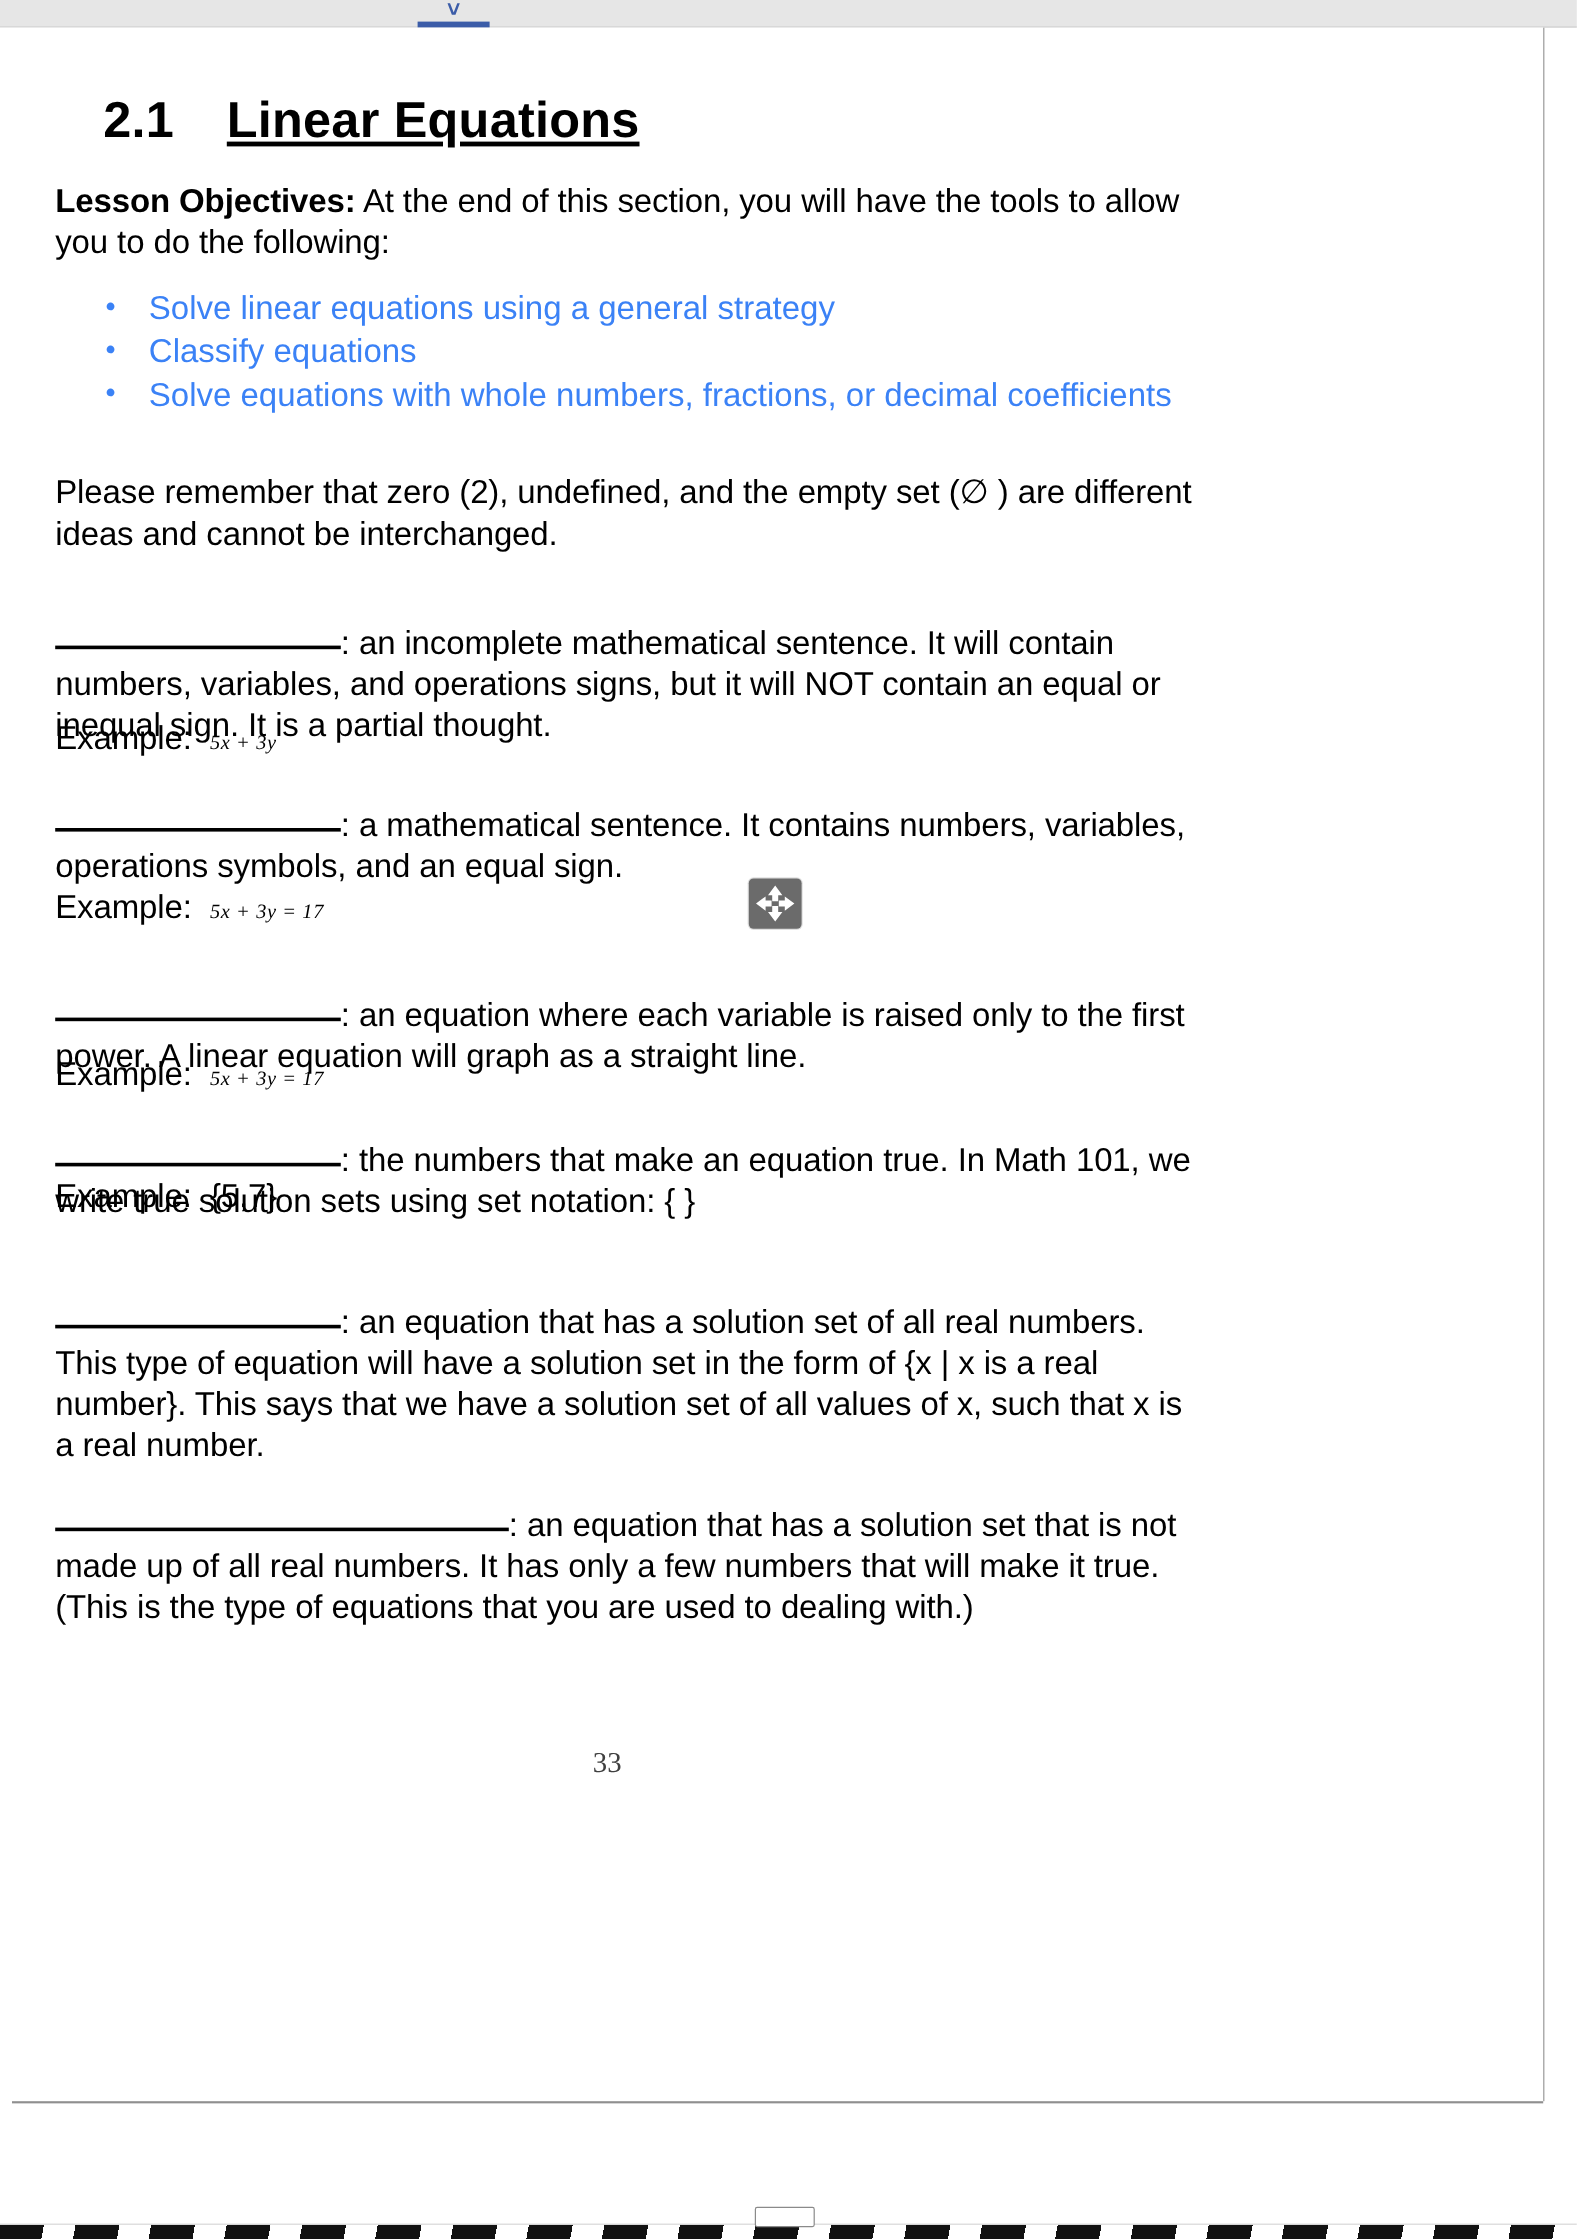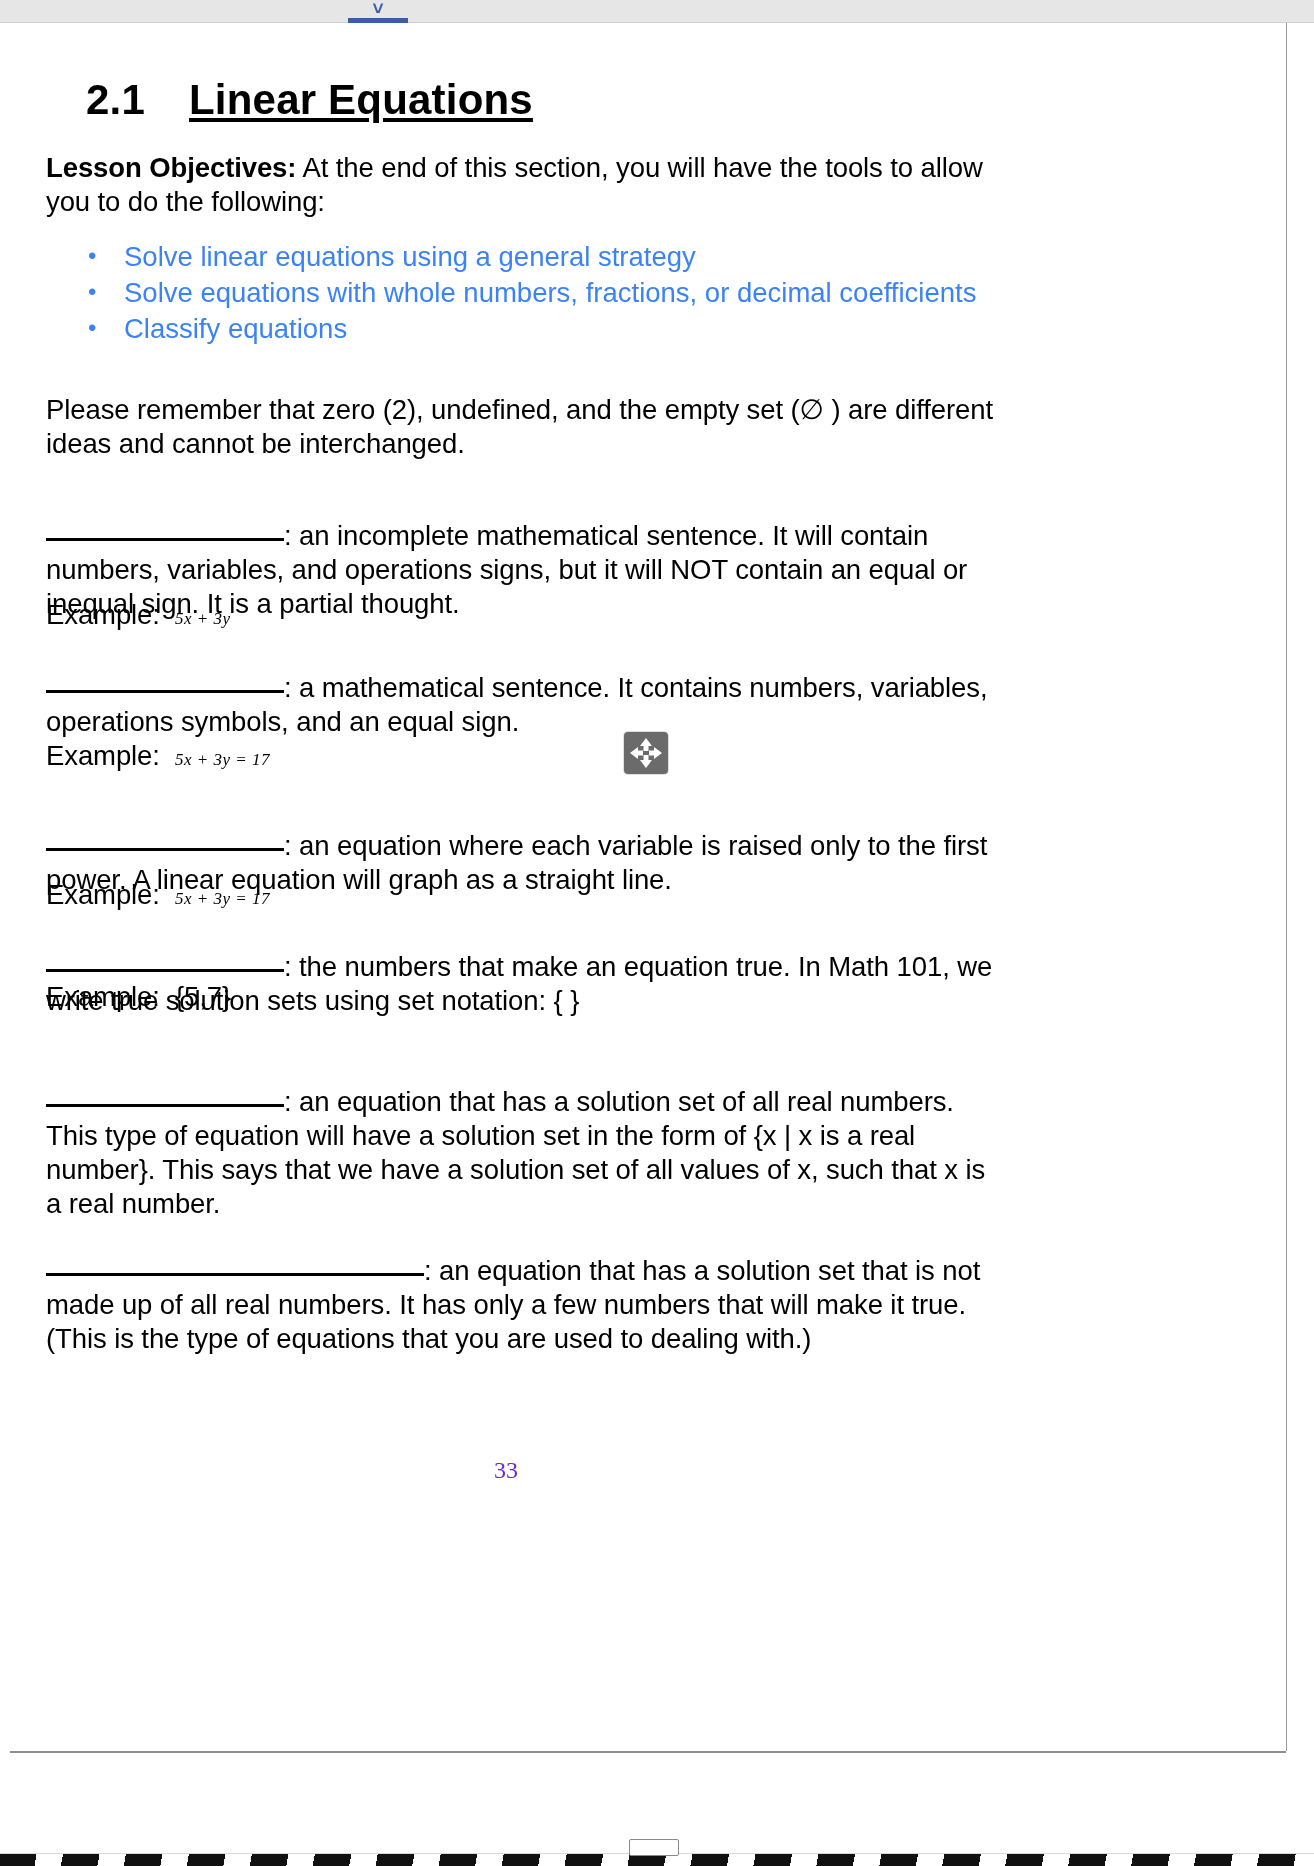--- a/index.html
+++ b/index.html
@@ -179,21 +179,21 @@
 
   
   .page-number {
     position: absolute;
     left: 0;
     top: 1434px;
     width: 920px;
     text-align: center;
     font-family: "Liberation Serif", "DejaVu Serif", serif;
     font-size: 24px;
-    color: #6d28d9;
+    color: #404040;
   }
 
   
   .page-boundary {
     position: absolute;
     left: 10px;
     top: 1751px;
     width: 1276px;
     height: 2px;
     background: #8f8f8f;
@@ -249,22 +249,22 @@
     <h1 class="section-heading">
       <span class="num">2.1</span><span class="ttl">Linear Equations</span>
     </h1>
 
     <div class="body-text" style="top:128px;">
       <b class="ul">Lesson Objectives:</b><span> At the end of this section, you will have the tools to allow you to do the following:</span>
     </div>
 
     <ul class="objectives">
       <li>Solve linear equations using a general strategy</li>
+      <li>Classify equations</li>
       <li>Solve equations with whole numbers, fractions, or decimal coefficients</li>
-      <li>Classify equations</li>
     </ul>
 
     <div class="body-text" style="top:370px;">
       <span>Please remember that zero (2), undefined, and the empty set (</span><span class="emptyset">∅</span><span> ) are different ideas and cannot be interchanged.</span>
     </div>
 
     <div class="body-text" style="top:496px;">
       <span class="blank short"></span><span>:  an incomplete mathematical sentence.  It will contain numbers, variables, and operations signs, but it will NOT contain an equal or inequal sign.  It is a partial thought.</span>
     </div>
     <div class="body-text" style="top:575px;">

